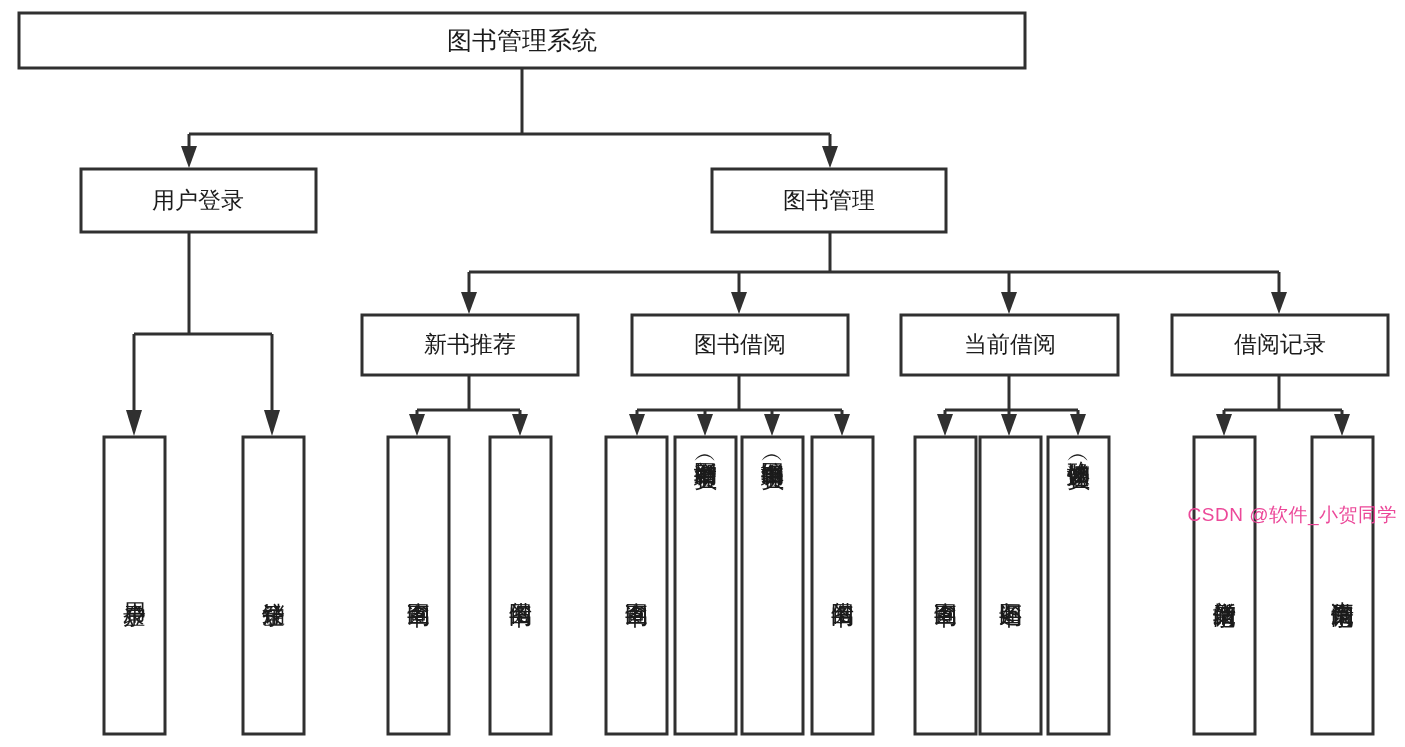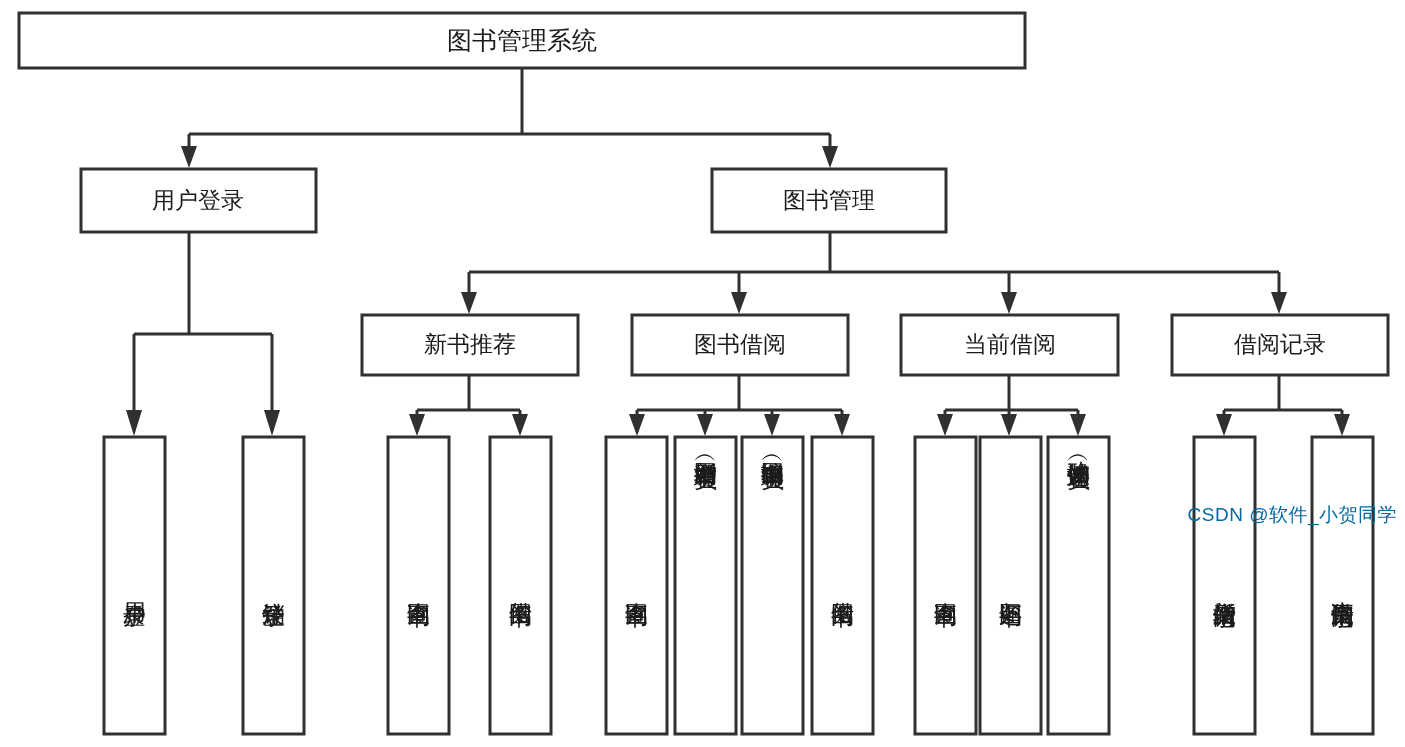--- a/index.html
+++ b/index.html
@@ -69,21 +69,21 @@
     color: #1b1b1b;
     white-space: nowrap;
     text-align: center;
   }
   #watermark {
     position: absolute;
     right: 8px;
     bottom: 4px;
     font-family: "Liberation Sans", sans-serif;
     font-size: 19px;
-    color: #0369a1;
+    color: #ec4899;
     letter-spacing: 0.5px;
     white-space: nowrap;
   }
 </style>
 </head>
 <body>
 
 <div id="diagram-root">
 
   <svg id="tree-svg" viewBox="0 0 1405 747">

